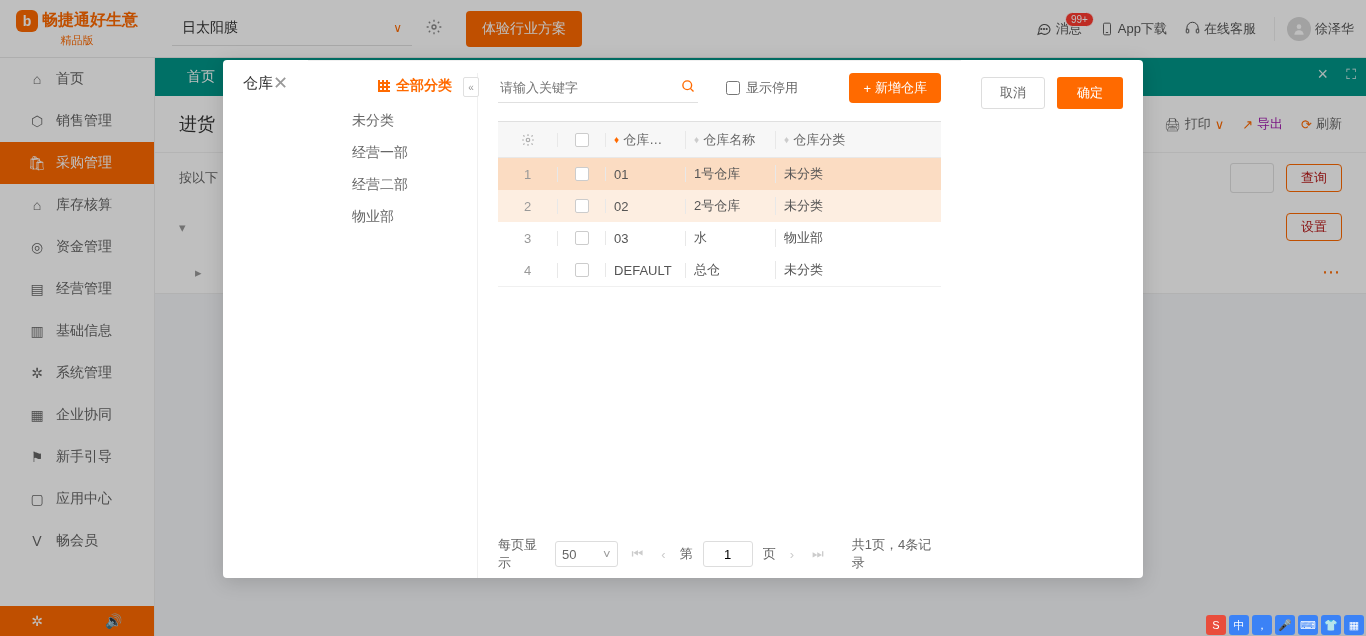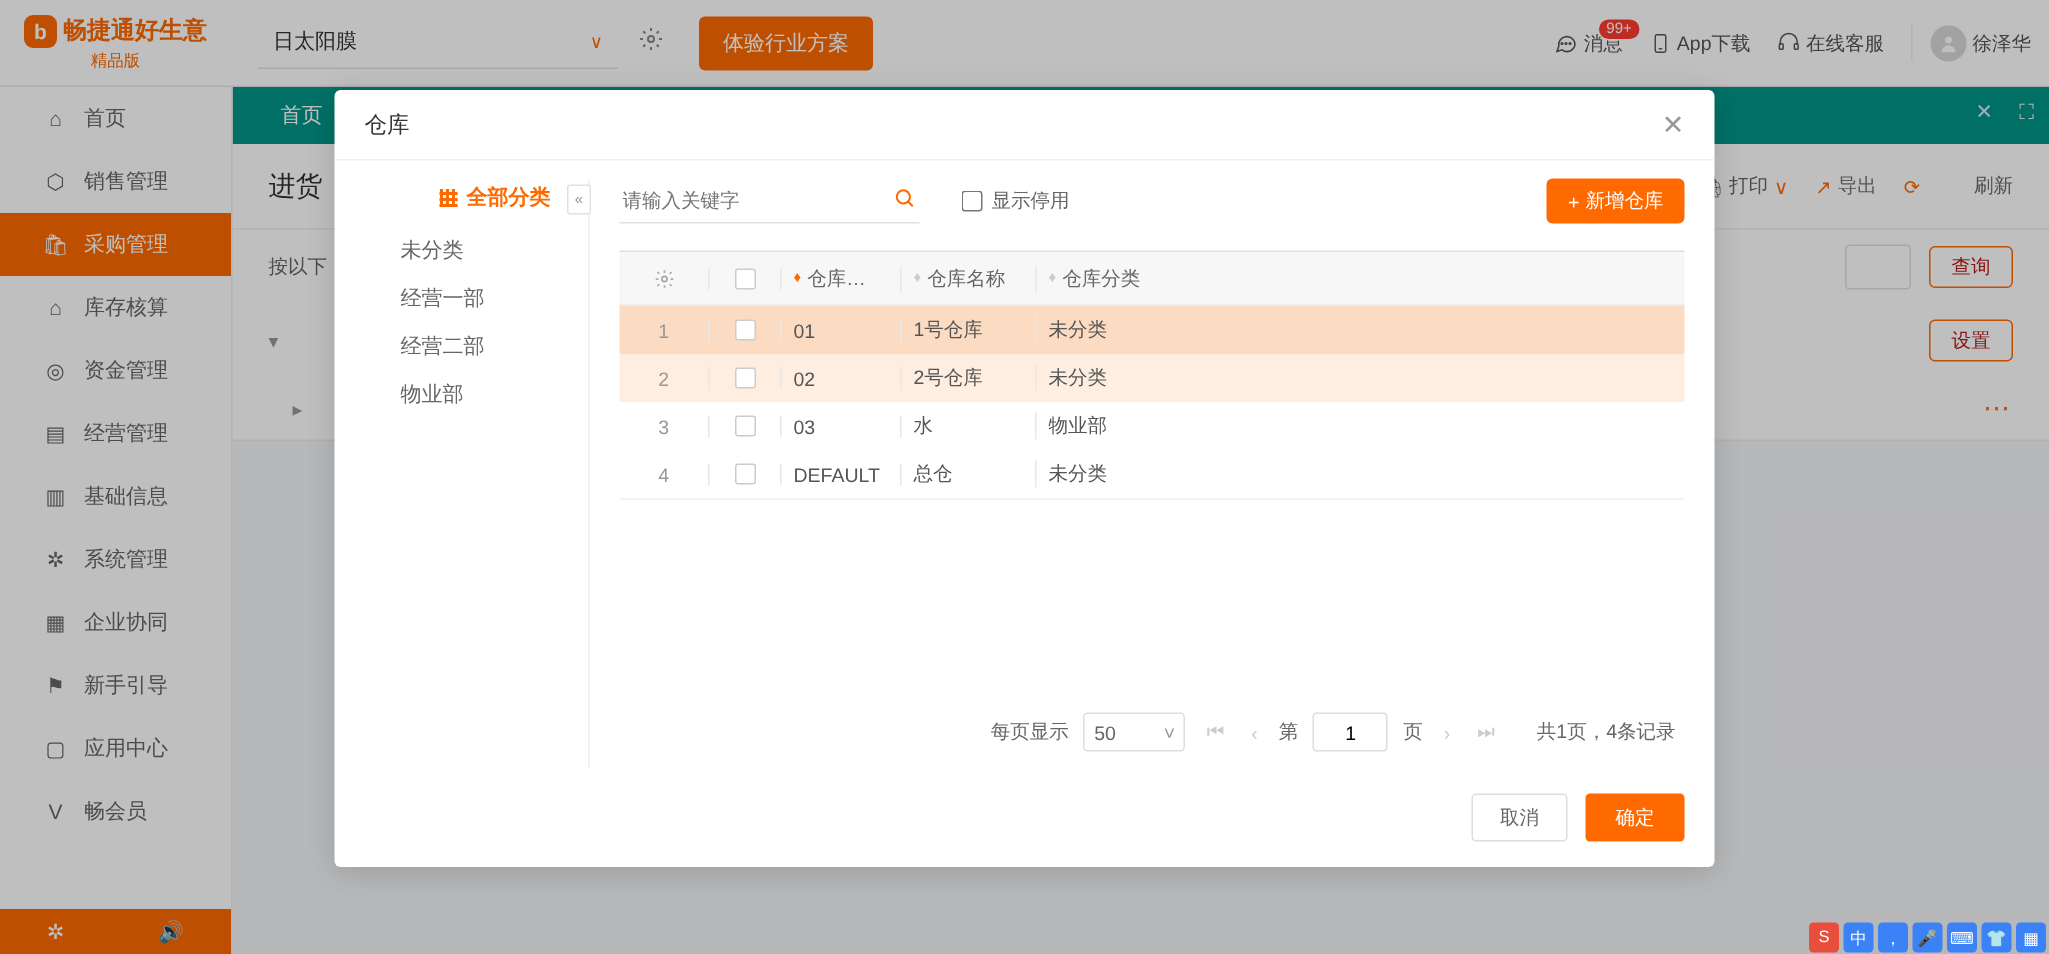--- a/index.html
+++ b/index.html
@@ -38,21 +38,21 @@
     .page-head { height: 56px; display: flex; align-items: center; gap: 18px; padding: 0 24px; background: #fff; }
     .page-title { font-size: 18px; color: #333; font-weight: 500; flex: 1; }
     .act-link { color: #666; font-size: 13px; display: flex; align-items: center; gap: 4px; cursor: pointer; }
     .act-orange { color: #ff6a00; }
     .filter-strip { background: #fff; border-top: 1px solid #f0f0f0; padding: 10px 24px; display: flex; align-items: center; gap: 12px; font-size: 13px; color: #666; }
     .pill { border: 1px solid #ff6a00; color: #b91c1c; border-radius: 4px; padding: 4px 14px; cursor: pointer; font-size: 13px; }
     .dots { margin-left: auto; color: #ff6a00; font-size: 18px; cursor: pointer; letter-spacing: 2px; }
 
     
     .overlay { position: absolute; inset: 0; background: rgba(0,0,0,0.25); z-index: 40; }
-    .dialog { position: absolute; left: 223px; top: 60px; width: 920px; height: 518px; background: #fff; border-radius: 4px; box-shadow: 0 4px 20px rgba(0,0,0,0.15); z-index: 50; display: flex; flex-direction: column; }
+    .dialog { position: absolute; left: 223px; top: 60px; width: 920px; height: 518px; background: #fff; border-radius: 4px; box-shadow: 0 4px 20px rgba(0,0,0,0.15); z-index: 50; display: flex; flex-direction: row; }
     .dlg-header { height: 46px; display: flex; align-items: center; padding: 0 20px; justify-content: space-between; }
     .dlg-title { font-size: 15px; color: #333; }
     .dlg-close { color: #999; font-size: 18px; cursor: pointer; }
     .dlg-body { flex: 1; border-top: 1px solid #f0f0f0; display: flex; padding-top: 12px; overflow: hidden; }
 
     
     .cat-panel { width: 170px; border-right: 1px solid #f0f0f0; position: relative; padding: 4px 0 0 22px; }
     .cat-all { color: #ff6a00; font-size: 14px; font-weight: 600; display: flex; align-items: center; gap: 6px; margin-bottom: 10px; cursor: pointer; padding-left: 48px; }
     .cat-grid-icon { width: 12px; height: 12px; display: inline-block; background: repeating-linear-gradient(90deg,#ff6a00 0 2px,transparent 2px 4px), repeating-linear-gradient(0deg,#ff6a00 0 2px,transparent 2px 4px); background-size: 12px 12px; }
     .cat-item { font-size: 14px; color: #666; padding: 7px 0 7px 22px; cursor: pointer; }
@@ -223,25 +223,25 @@
   </div>
   <div class="page-head">
     <span class="page-title">进货</span>
     <span class="act-link">
         <span>🖨</span>
         <span>打印</span>
         <span style="color:#ff6a00;">∨</span>
       </span>
     <span class="act-link act-orange">
         <span>↗</span>
-        <span style="color:#737373;">导出</span>
+        <span style="color:#a21caf;">导出</span>
       </span>
     <span class="act-link act-orange">
         <span>⟳</span>
-        <span style="color:#666;margin-left:32px;">刷新</span>
+        <span style="color:#666;">刷新</span>
       </span>
   </div>
   <div class="filter-strip">
     <span>按以下</span>
     <div style="flex:1;border:1px solid #e0e0e0;height:30px;border-radius:3px;margin-left:1000px;"></div>
     <span class="pill">查询</span>
   </div>
   <div class="filter-strip" style="border-top:none;">
     <span style="color:#999;margin-right:6px;">▾</span>
     <span class="pill" style="margin-left:auto;">设置</span>

